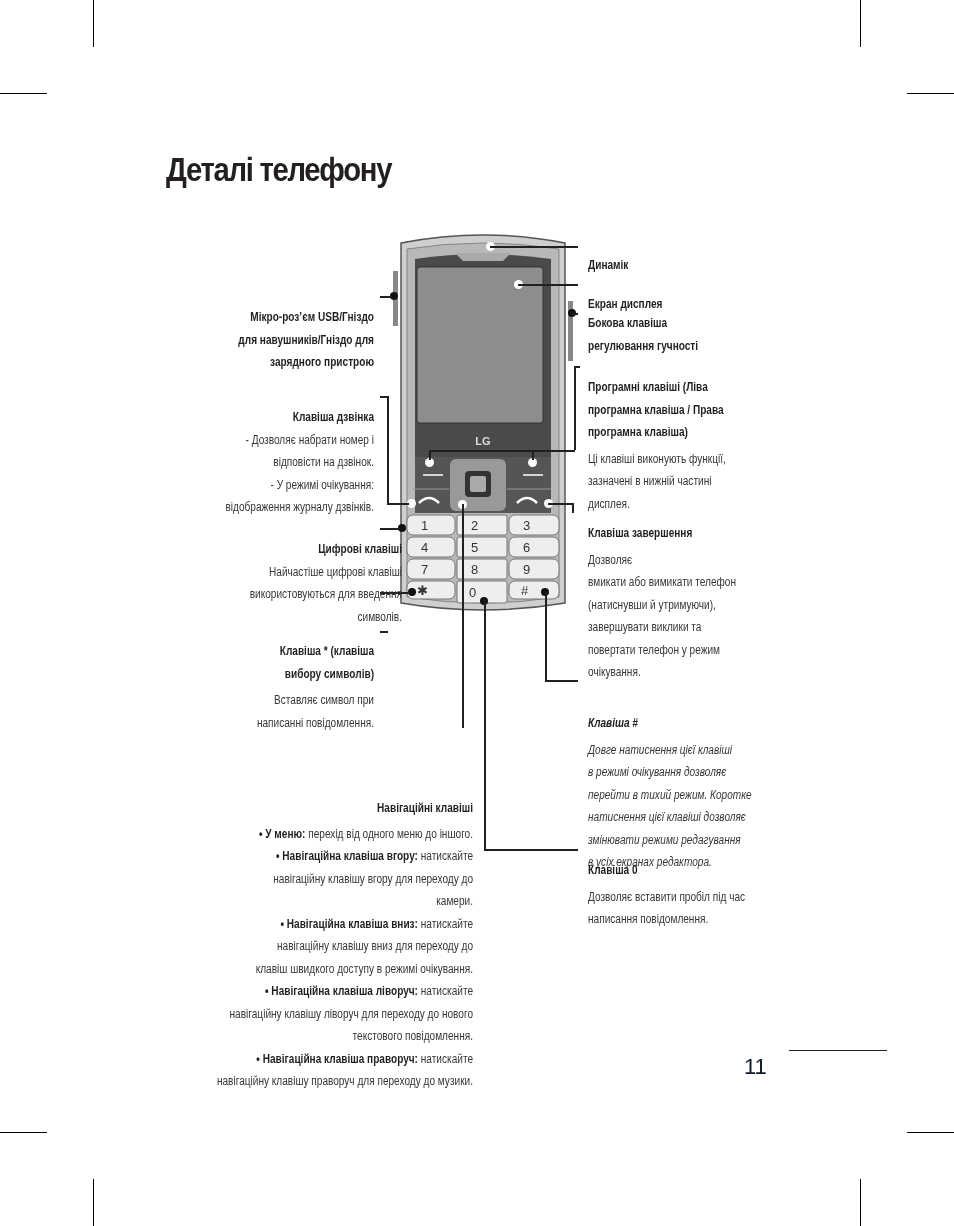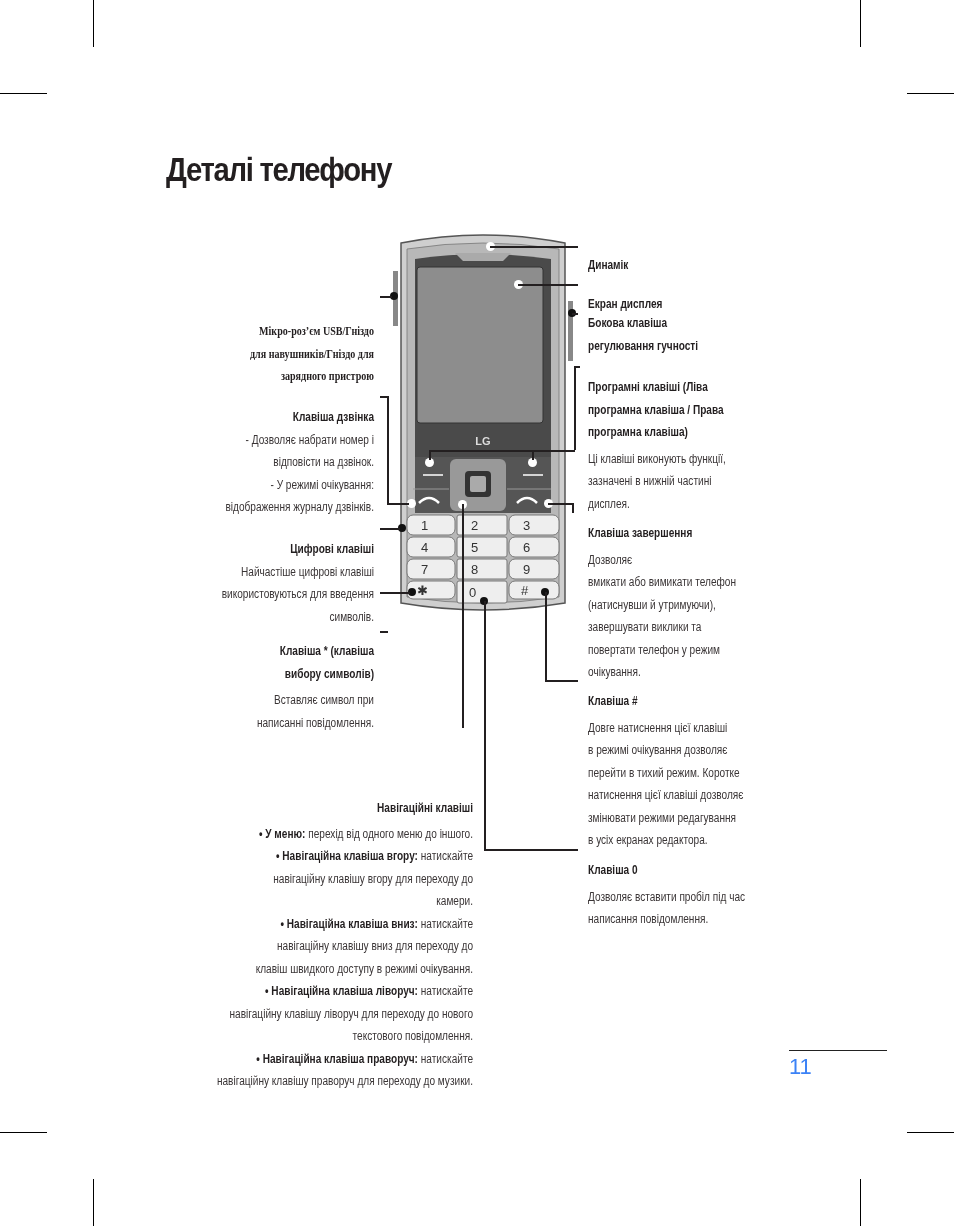--- a/index.html
+++ b/index.html
@@ -11,21 +11,21 @@
   .blk { position:absolute; font-size:12px; line-height:22.5px;margin-top:20px; }
   .cond { transform:scaleX(0.84); }
   .blk.r { text-align:right; }
   .blk.r .cond { transform-origin:right top; }
   .blk.l .cond { transform-origin:left top; }
   .h { font-weight:bold; color:#231f20; }
   .p { color:#3a3536; }
   .line { position:absolute; background:#231f20; }
   .dot { position:absolute; width:8px; height:8px; border-radius:50%; background:#111; }
   .wdot { position:absolute; width:9px; height:9px; border-radius:50%; background:#fff; }
-  .pagenum { position:absolute; left:789px; top:1054px; font-size:22px; color:#3b82f6; }
+  .pagenum { position:absolute; left:744px; top:1054px; font-size:22px; color:#0f172a; }
   .pageline { position:absolute; left:789px; top:1050px; width:98px; height:1px; background:#222; }
   
   .phone { position:absolute; left:393px; top:231px; width:180px; height:380px; }
 </style>
 </head>
 <body>
 
 <div class="crop" style="left:93px;top:0;width:1px;height:47px;"></div>
 <div class="crop" style="left:0;top:93px;width:47px;height:1px;"></div>
 <div class="crop" style="left:860px;top:0;width:1px;height:47px;"></div>
@@ -116,39 +116,39 @@
 <div class="line" style="left:572px;top:503px;width:1.5px;height:10px;"></div>
 <div class="line" style="left:380px;top:528px;width:20px;height:1.5px;"></div>
 <div class="line" style="left:380px;top:592px;width:30px;height:1.5px;"></div>
 <div class="line" style="left:380px;top:631px;width:8px;height:1.5px;"></div>
 <div class="line" style="left:462px;top:504px;width:1.5px;height:224px;"></div>
 <div class="line" style="left:484px;top:601px;width:1.5px;height:248px;"></div>
 <div class="line" style="left:484px;top:849px;width:94px;height:1.5px;"></div>
 <div class="line" style="left:545px;top:592px;width:1.5px;height:88px;"></div>
 <div class="line" style="left:545px;top:680px;width:33px;height:1.5px;"></div>
 
-<div class="blk r" style="right:580px;top:300px;width:300px;font-family:Liberation Serif, serif;">
+<div class="blk r" style="right:580px;top:286px;width:300px;">
   <div class="cond h">
     <div>Мікро-роз’єм USB/Гніздо</div>
     <div>для навушників/Гніздо для</div>
     <div>зарядного пристрою</div>
   </div>
 </div>
 
 <div class="blk r" style="right:580px;top:386px;width:300px;">
   <div class="cond">
     <div class="h">Клавіша дзвінка</div>
     <div class="p">- Дозволяє набрати номер і</div>
     <div class="p">відповісти на дзвінок.</div>
     <div class="p">- У режимі очікування:</div>
     <div class="p">відображення журналу дзвінків.</div>
   </div>
 </div>
 
-<div class="blk r" style="right:580px;top:518px;width:300px;">
+<div class="blk r" style="right:552px;top:518px;width:300px;">
   <div class="cond">
     <div class="h">Цифрові клавіші</div>
     <div class="p">Найчастіше цифрові клавіші</div>
     <div class="p">використовуються для введення</div>
     <div class="p">символів.</div>
   </div>
 </div>
 
 <div class="blk r" style="right:580px;top:620px;width:300px;">
   <div class="cond">
@@ -196,21 +196,21 @@
   <div class="cond">
     <div class="h">Клавіша завершення</div>
     <div class="p" style="margin-top:4px;">Дозволяє</div>
     <div class="p">вмикати або вимикати телефон</div>
     <div class="p">(натиснувши й утримуючи),</div>
     <div class="p">завершувати виклики та</div>
     <div class="p">повертати телефон у режим</div>
     <div class="p">очікування.</div>
   </div>
 </div>
-<div class="blk l" style="left:588px;top:670px;width:290px;">
+<div class="blk l" style="left:588px;top:692px;width:290px;font-style:italic;">
   <div class="cond">
     <div class="h">Клавіша #</div>
     <div class="p" style="margin-top:4px;">Довге натиснення цієї клавіші</div>
     <div class="p">в режимі очікування дозволяє</div>
     <div class="p">перейти в тихий режим. Коротке</div>
     <div class="p">натиснення цієї клавіші дозволяє</div>
     <div class="p">змінювати режими редагування</div>
     <div class="p">в усіх екранах редактора.</div>
   </div>
 </div>

